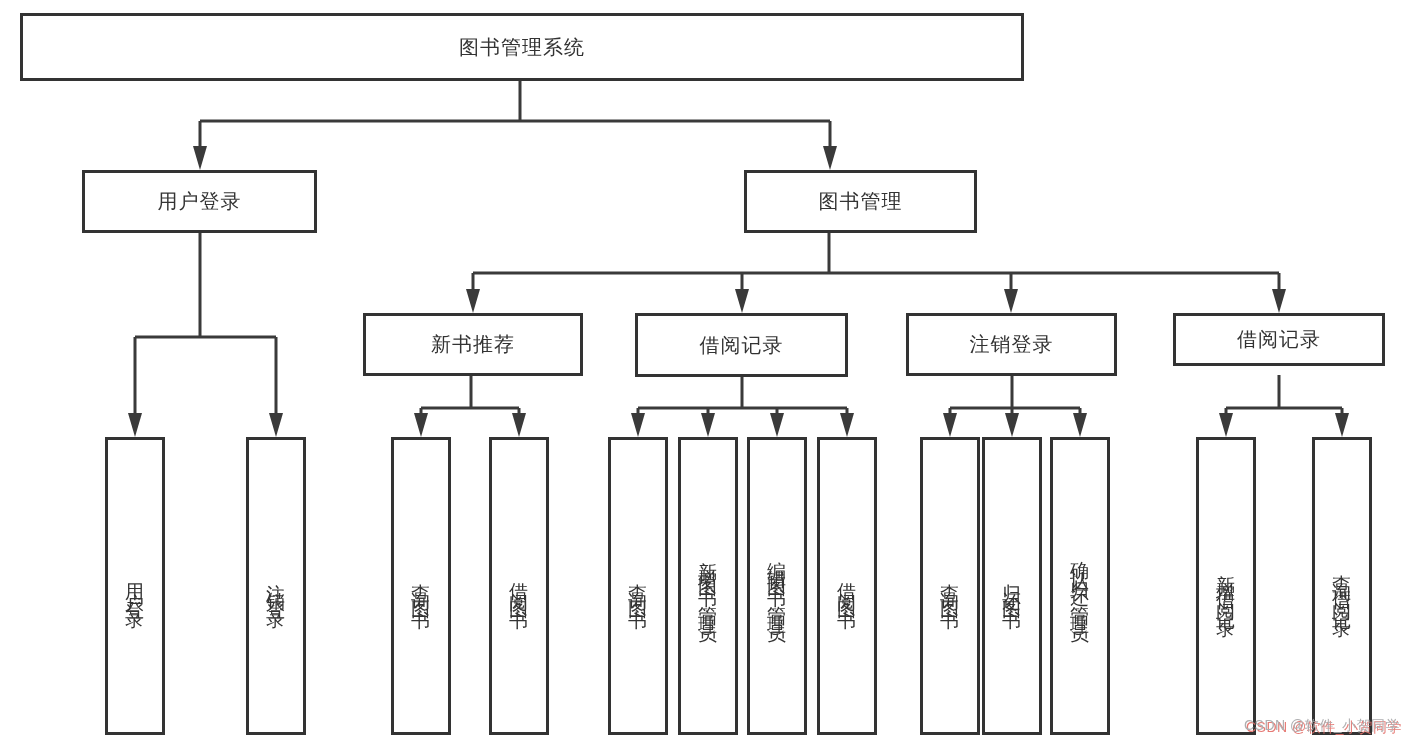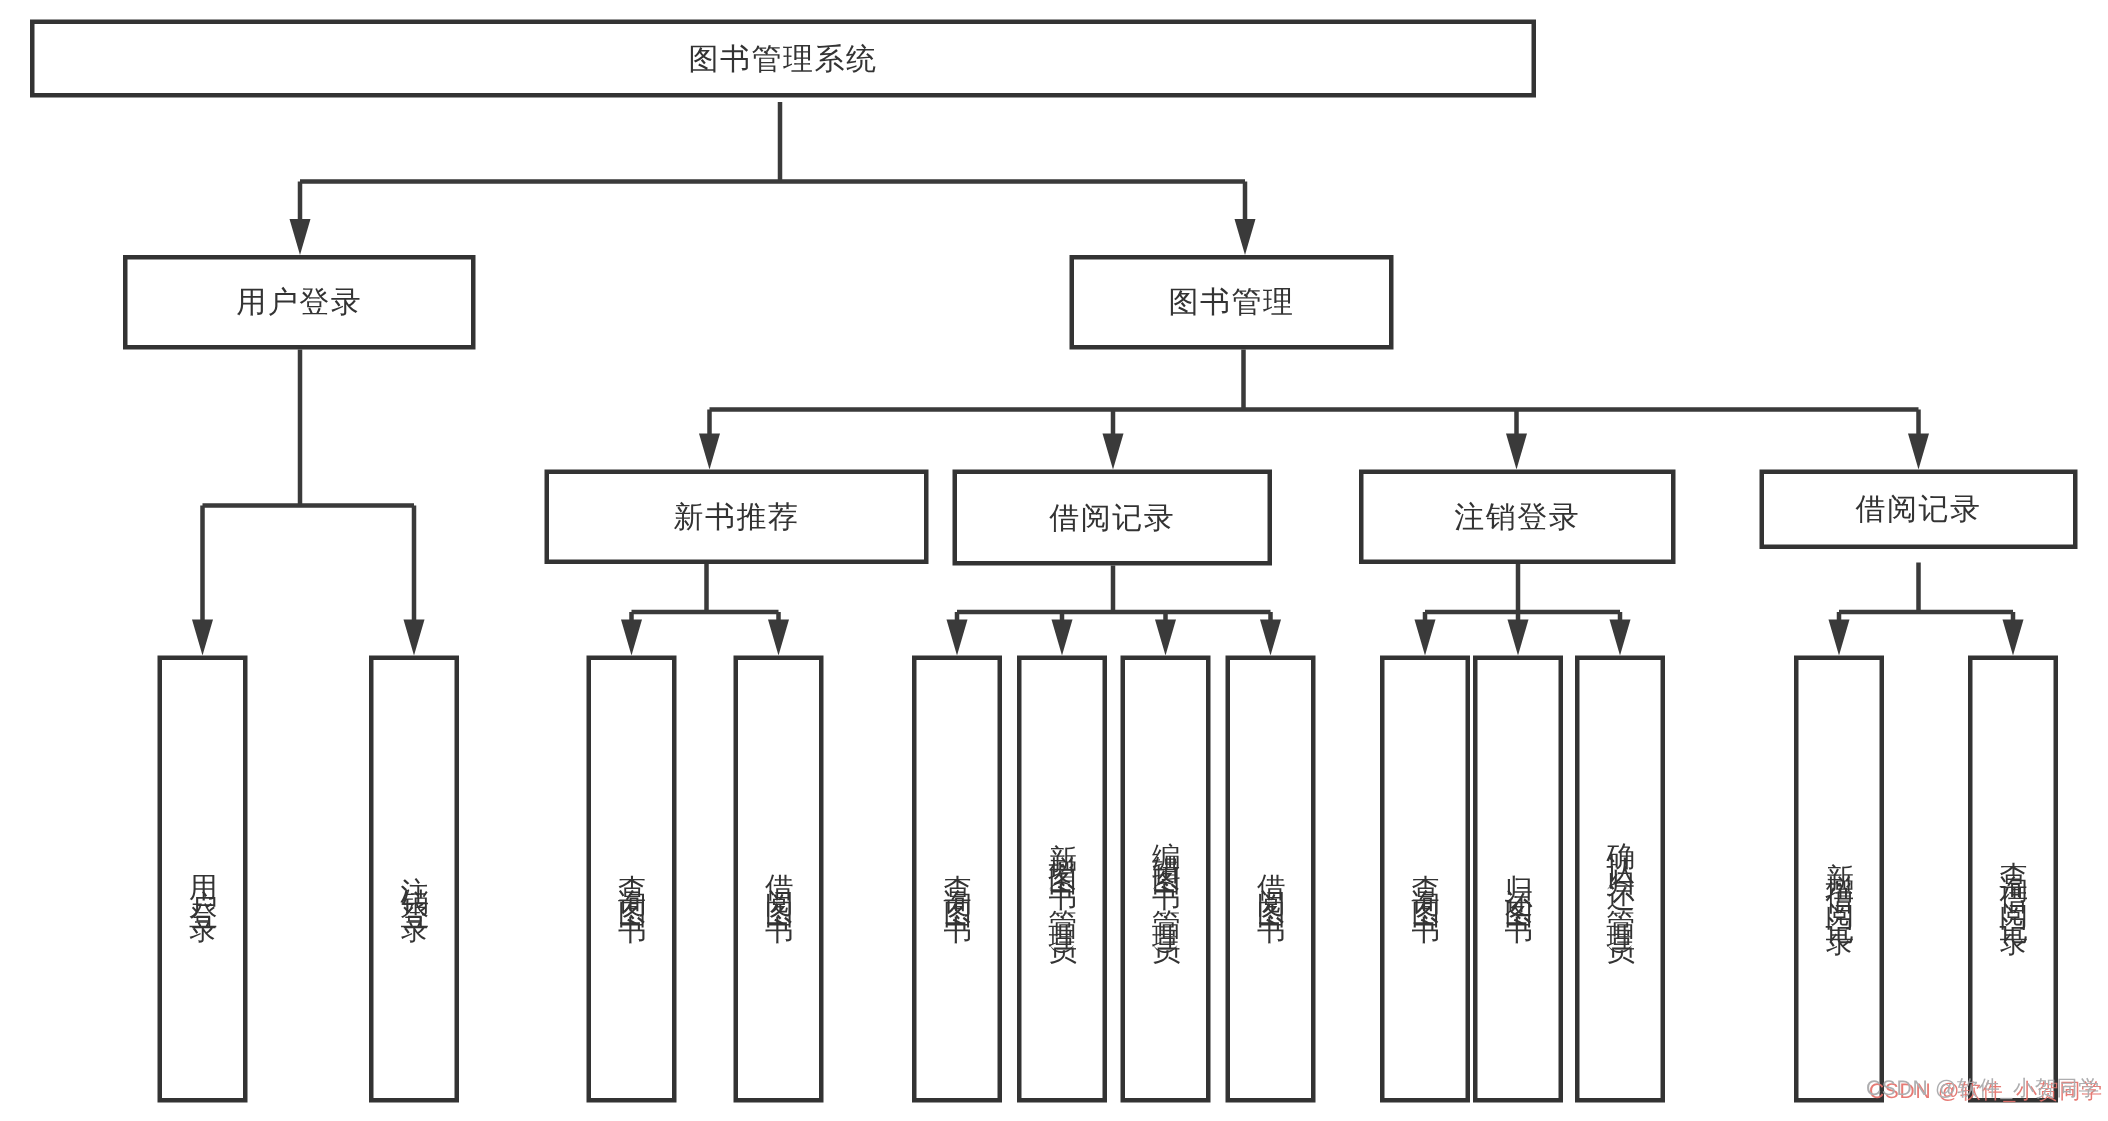--- a/index.html
+++ b/index.html
@@ -62,32 +62,32 @@
     <polygon points="701,413 715,413 708,437"></polygon>
     <polygon points="770,413 784,413 777,437"></polygon>
     <polygon points="840,413 854,413 847,437"></polygon>
     <polygon points="943,413 957,413 950,437"></polygon>
     <polygon points="1005,413 1019,413 1012,437"></polygon>
     <polygon points="1073,413 1087,413 1080,437"></polygon>
     <polygon points="1219,413 1233,413 1226,437"></polygon>
     <polygon points="1335,413 1349,413 1342,437"></polygon>
   </svg>
 
-  <div class="node" style="left:20px;top:13px;width:1004px;height:52px">
+  <div class="node" style="left:20px;top:13px;width:1004px;height:68px">
     <span>图书管理系统</span>
   </div>
 
   <div class="node" style="left:82px;top:170px;width:235px;height:63px">
     <span>用户登录</span>
   </div>
-  <div class="node" style="left:713px;top:170px;width:216px;height:63px">
+  <div class="node" style="left:744px;top:170px;width:233px;height:63px">
     <span>图书管理</span>
   </div>
 
-  <div class="node" style="left:363px;top:313px;width:256px;height:63px">
+  <div class="node" style="left:363px;top:313px;width:220px;height:63px">
     <span>新书推荐</span>
   </div>
   <div class="node" style="left:635px;top:313px;width:213px;height:64px">
     <span>借阅记录</span>
   </div>
   <div class="node" style="left:906px;top:313px;width:211px;height:63px">
     <span>注销登录</span>
   </div>
   <div class="node" style="left:1173px;top:313px;width:212px;height:53px">
     <span>借阅记录</span>

